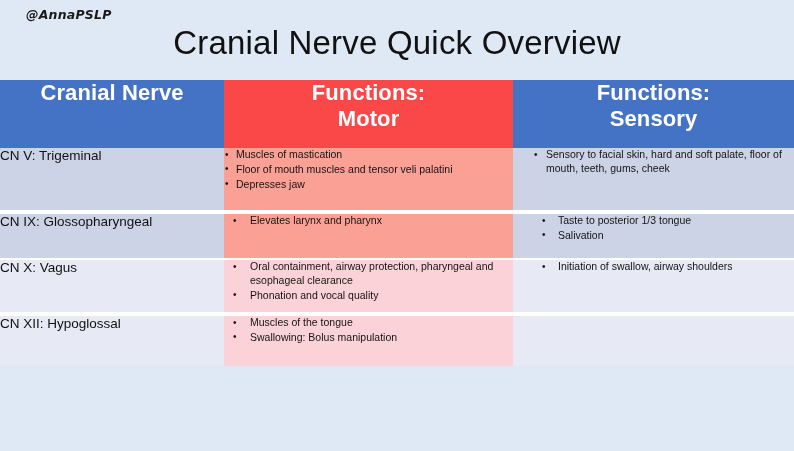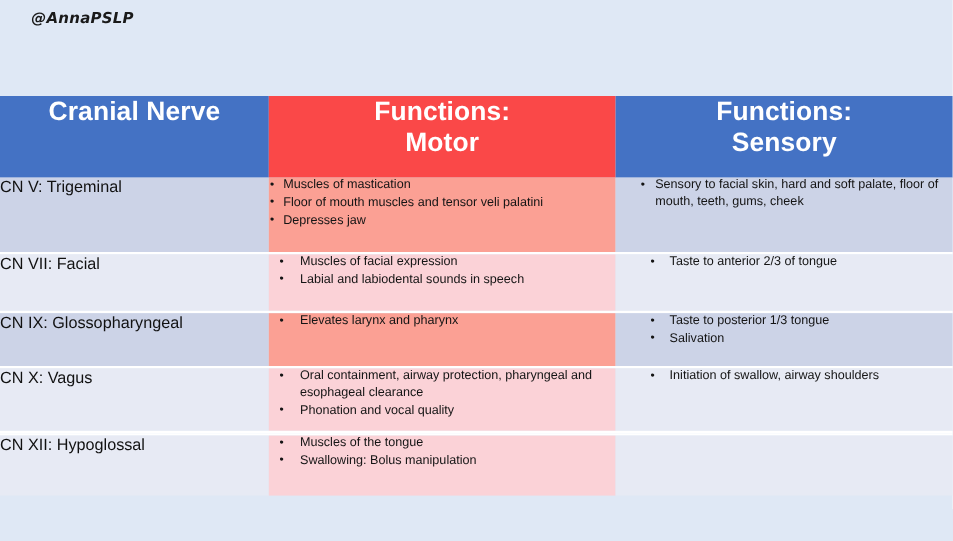--- a/index.html
+++ b/index.html
@@ -128,20 +128,21 @@
 
   .row-sep { height: 2px; background: #ffffff; }
 </style>
 </head>
 <body>
 
 <div id="slide">
 
   <div id="watermark">@AnnaPSLP</div>
 
+  <div id="title">Cranial Nerve Quick Overview</div>
 
   <table id="table">
     <colgroup>
       <col class="c-nerve">
       <col class="c-motor">
       <col class="c-sensory">
     </colgroup>
     <thead>
       <tr class="head">
         <th class="h-nerve">
@@ -169,34 +170,20 @@
           </td>
           <td class="sensory sens-odd">
             <ul class="blist">
               <li>Sensory to facial skin, hard and soft palate, floor of mouth, teeth, gums, cheek</li>
             </ul>
           </td>
         </tr>
         <tr>
           <td colspan="3" class="row-sep"></td>
         </tr>
-        <tr style="height: 47px;">
-          <td class="nerve nerve-even"><span>CN VII: Facial</span></td>
-          <td class="motor motor-even">
-            <ul class="blist indent">
-              <li>Muscles of facial expression</li>
-              <li>Labial and labiodental sounds in speech</li>
-            </ul>
-          </td>
-          <td class="sensory sens-even">
-            <ul class="blist indent">
-              <li>Taste to anterior 2/3 of tongue</li>
-            </ul>
-          </td>
-        </tr>
         <tr>
           <td colspan="3" class="row-sep"></td>
         </tr>
         <tr style="height: 44px;">
           <td class="nerve nerve-odd"><span>CN IX: Glossopharyngeal</span></td>
           <td class="motor motor-odd">
             <ul class="blist indent">
               <li>Elevates larynx and pharynx</li>
             </ul>
           </td>

